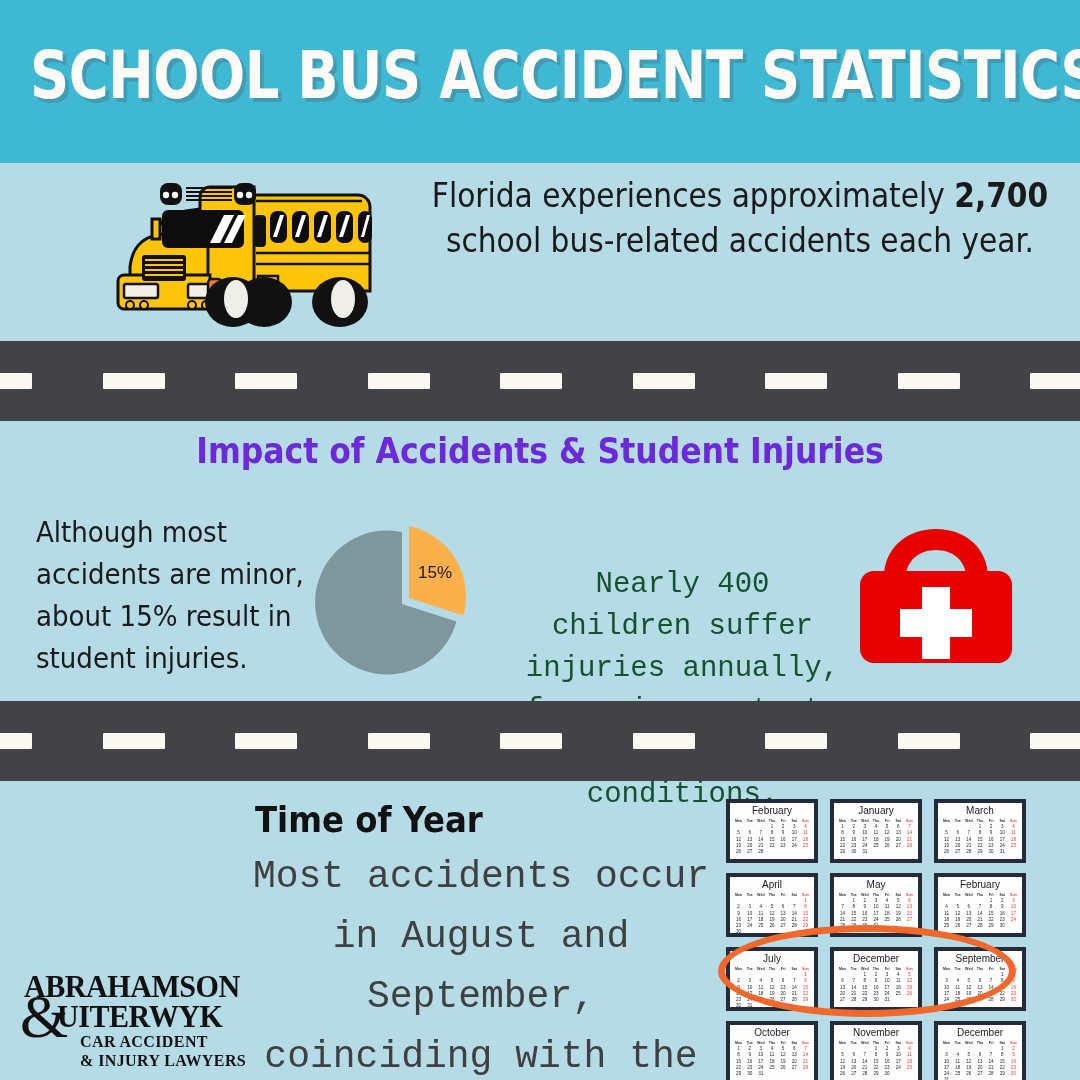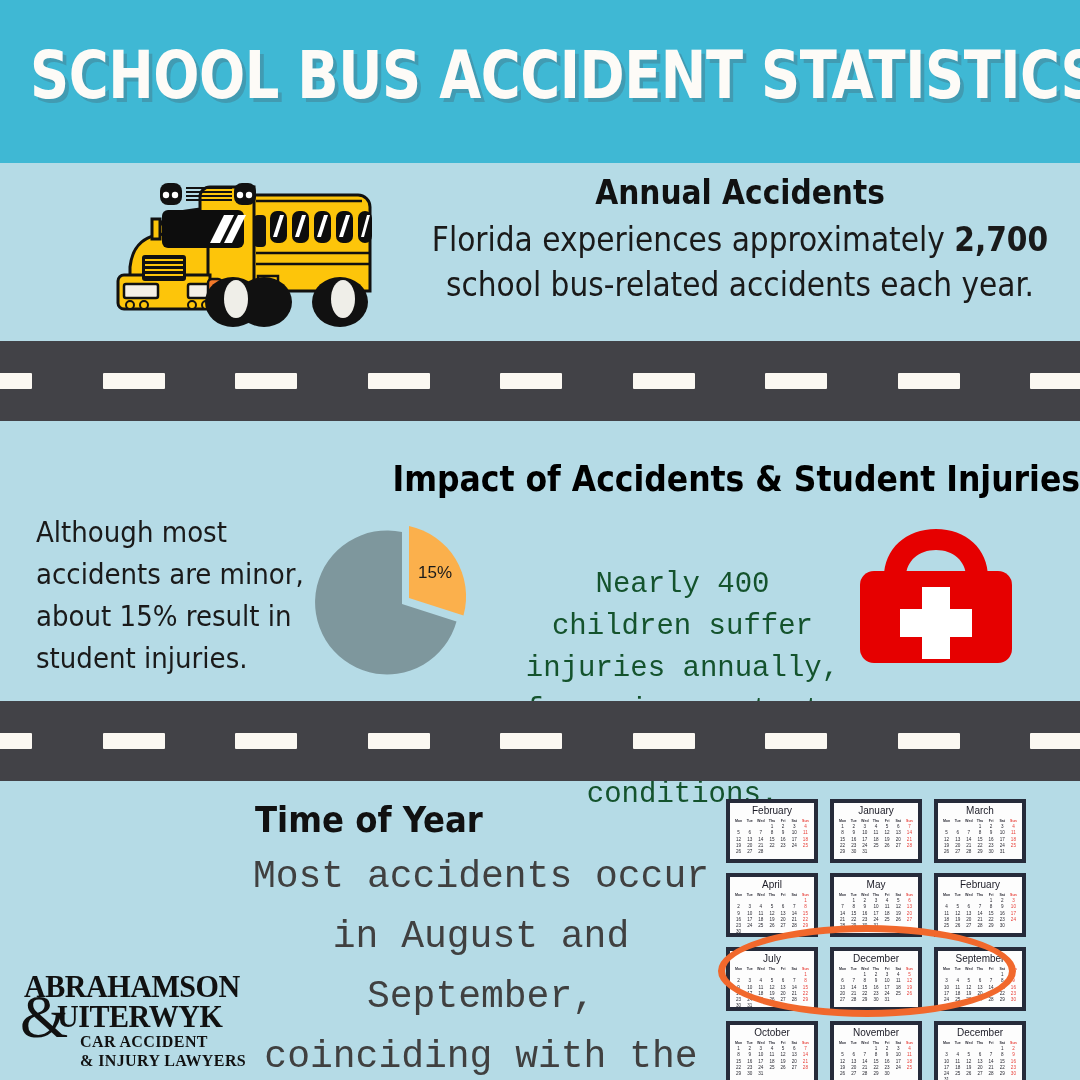--- a/index.html
+++ b/index.html
@@ -97,27 +97,27 @@
     font-size: 33px;
     line-height: 45px;
     color: #1a1a1a;
   }
   .sec1-body b { font-weight: 700; }
 
   
   .sec2 { position: absolute; left: 0; top: 421px; width: 1080px; height: 280px; }
   .sec2-head {
     position: absolute;
-    left: 0; top: 38px;
+    left: 0; top: 10px;
     width: 1080px;
-    text-align: right;
+    text-align: center;
     font-family: "Liberation Sans Narrow", "DejaVu Sans Condensed", "Liberation Sans", sans-serif;
     font-weight: 700;
     font-size: 35px;
-    color: #000000;
+    color: #6d28d9;
   }
   .sec2-left {
     position: absolute;
     left: 36px; top: 90px;
     width: 290px;
     font-family: "Liberation Sans Narrow", "DejaVu Sans Condensed", "Liberation Sans", sans-serif;
     font-size: 29px;
     line-height: 42px;
     color: #1a1a1a;
     text-align: left;
@@ -334,21 +334,20 @@
 
         <ellipse cx="121" cy="131" rx="28" ry="25" fill="#111"></ellipse>
         <ellipse cx="152" cy="131" rx="28" ry="25" fill="#111"></ellipse>
         <ellipse cx="228" cy="131" rx="28" ry="25" fill="#111"></ellipse>
         <ellipse cx="124" cy="128" rx="12" ry="19" fill="#efeee8"></ellipse>
         <ellipse cx="231" cy="128" rx="12" ry="19" fill="#efeee8"></ellipse>
       </svg>
     </div>
 
     <div class="sec1-text">
-      <div class="sec1-head">Annual Accidents</div>
       <div class="sec1-body"><span>Florida experiences approximately </span><b>2,700</b><span> school bus-related accidents each year.</span></div>
     </div>
   </div>
 
   <div class="road road-1">
     <div class="road-dashes">
       <span class="dash"></span>
       <span class="dash"></span>
       <span class="dash"></span>
       <span class="dash"></span>

